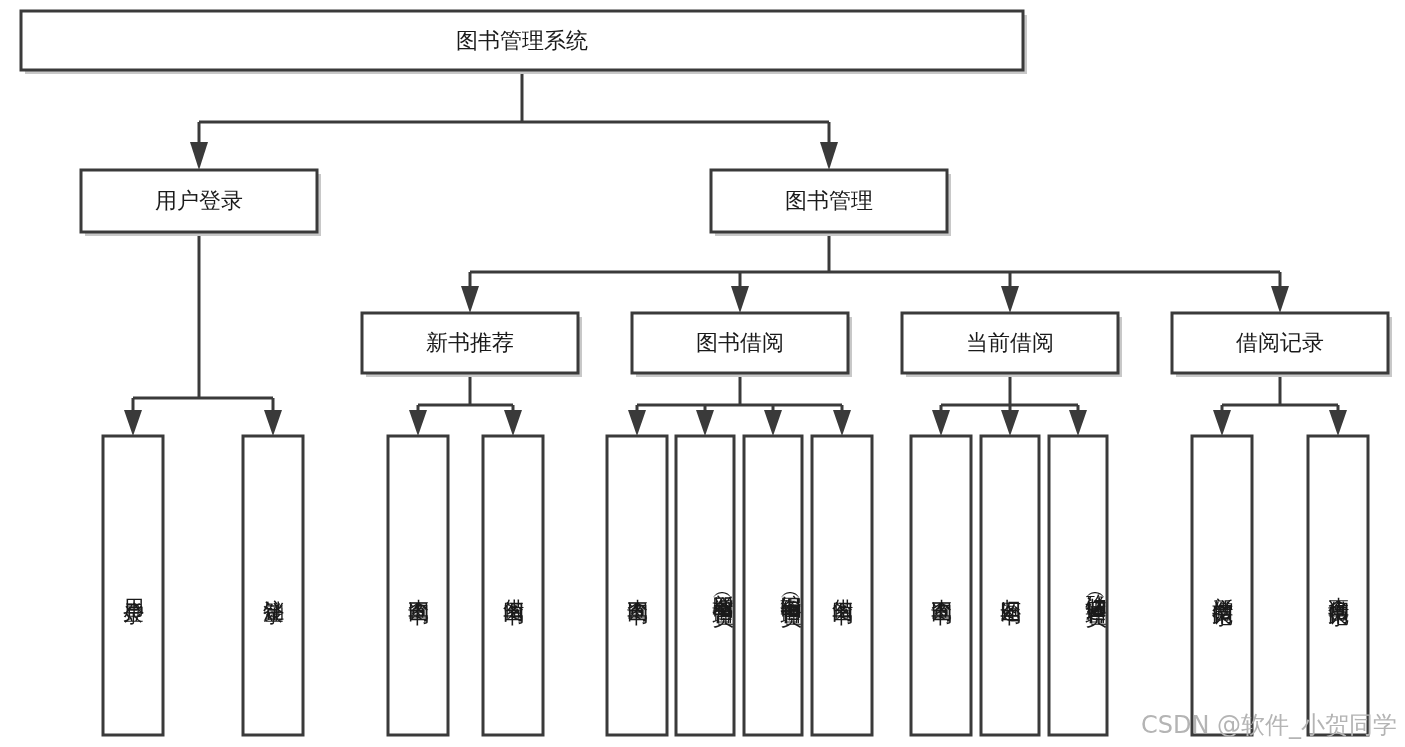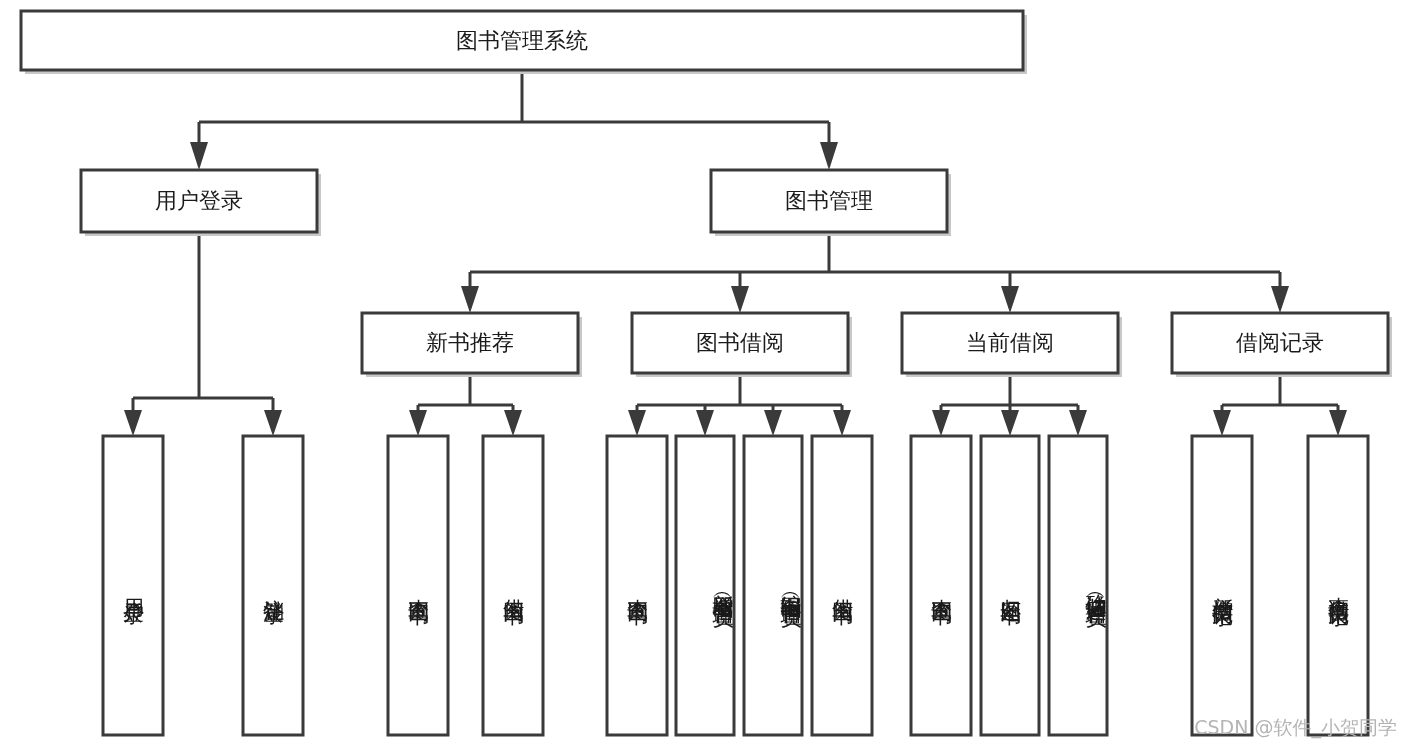--- a/index.html
+++ b/index.html
@@ -64,21 +64,21 @@
     justify-content: center;
     text-align: center;
     white-space: nowrap;
     pointer-events: none;
   }
   .watermark {
     position: absolute;
     right: 8px;
     bottom: 6px;
     font-family: "DejaVu Sans", "Liberation Sans", sans-serif;
-    font-size: 19px;
+    font-size: 24px;
     color: #b4b4b4;
     white-space: nowrap;
     margin-left: 37px;
   }
 </style>
 </head>
 <body>
 
 <div id="diagram-root">
 

